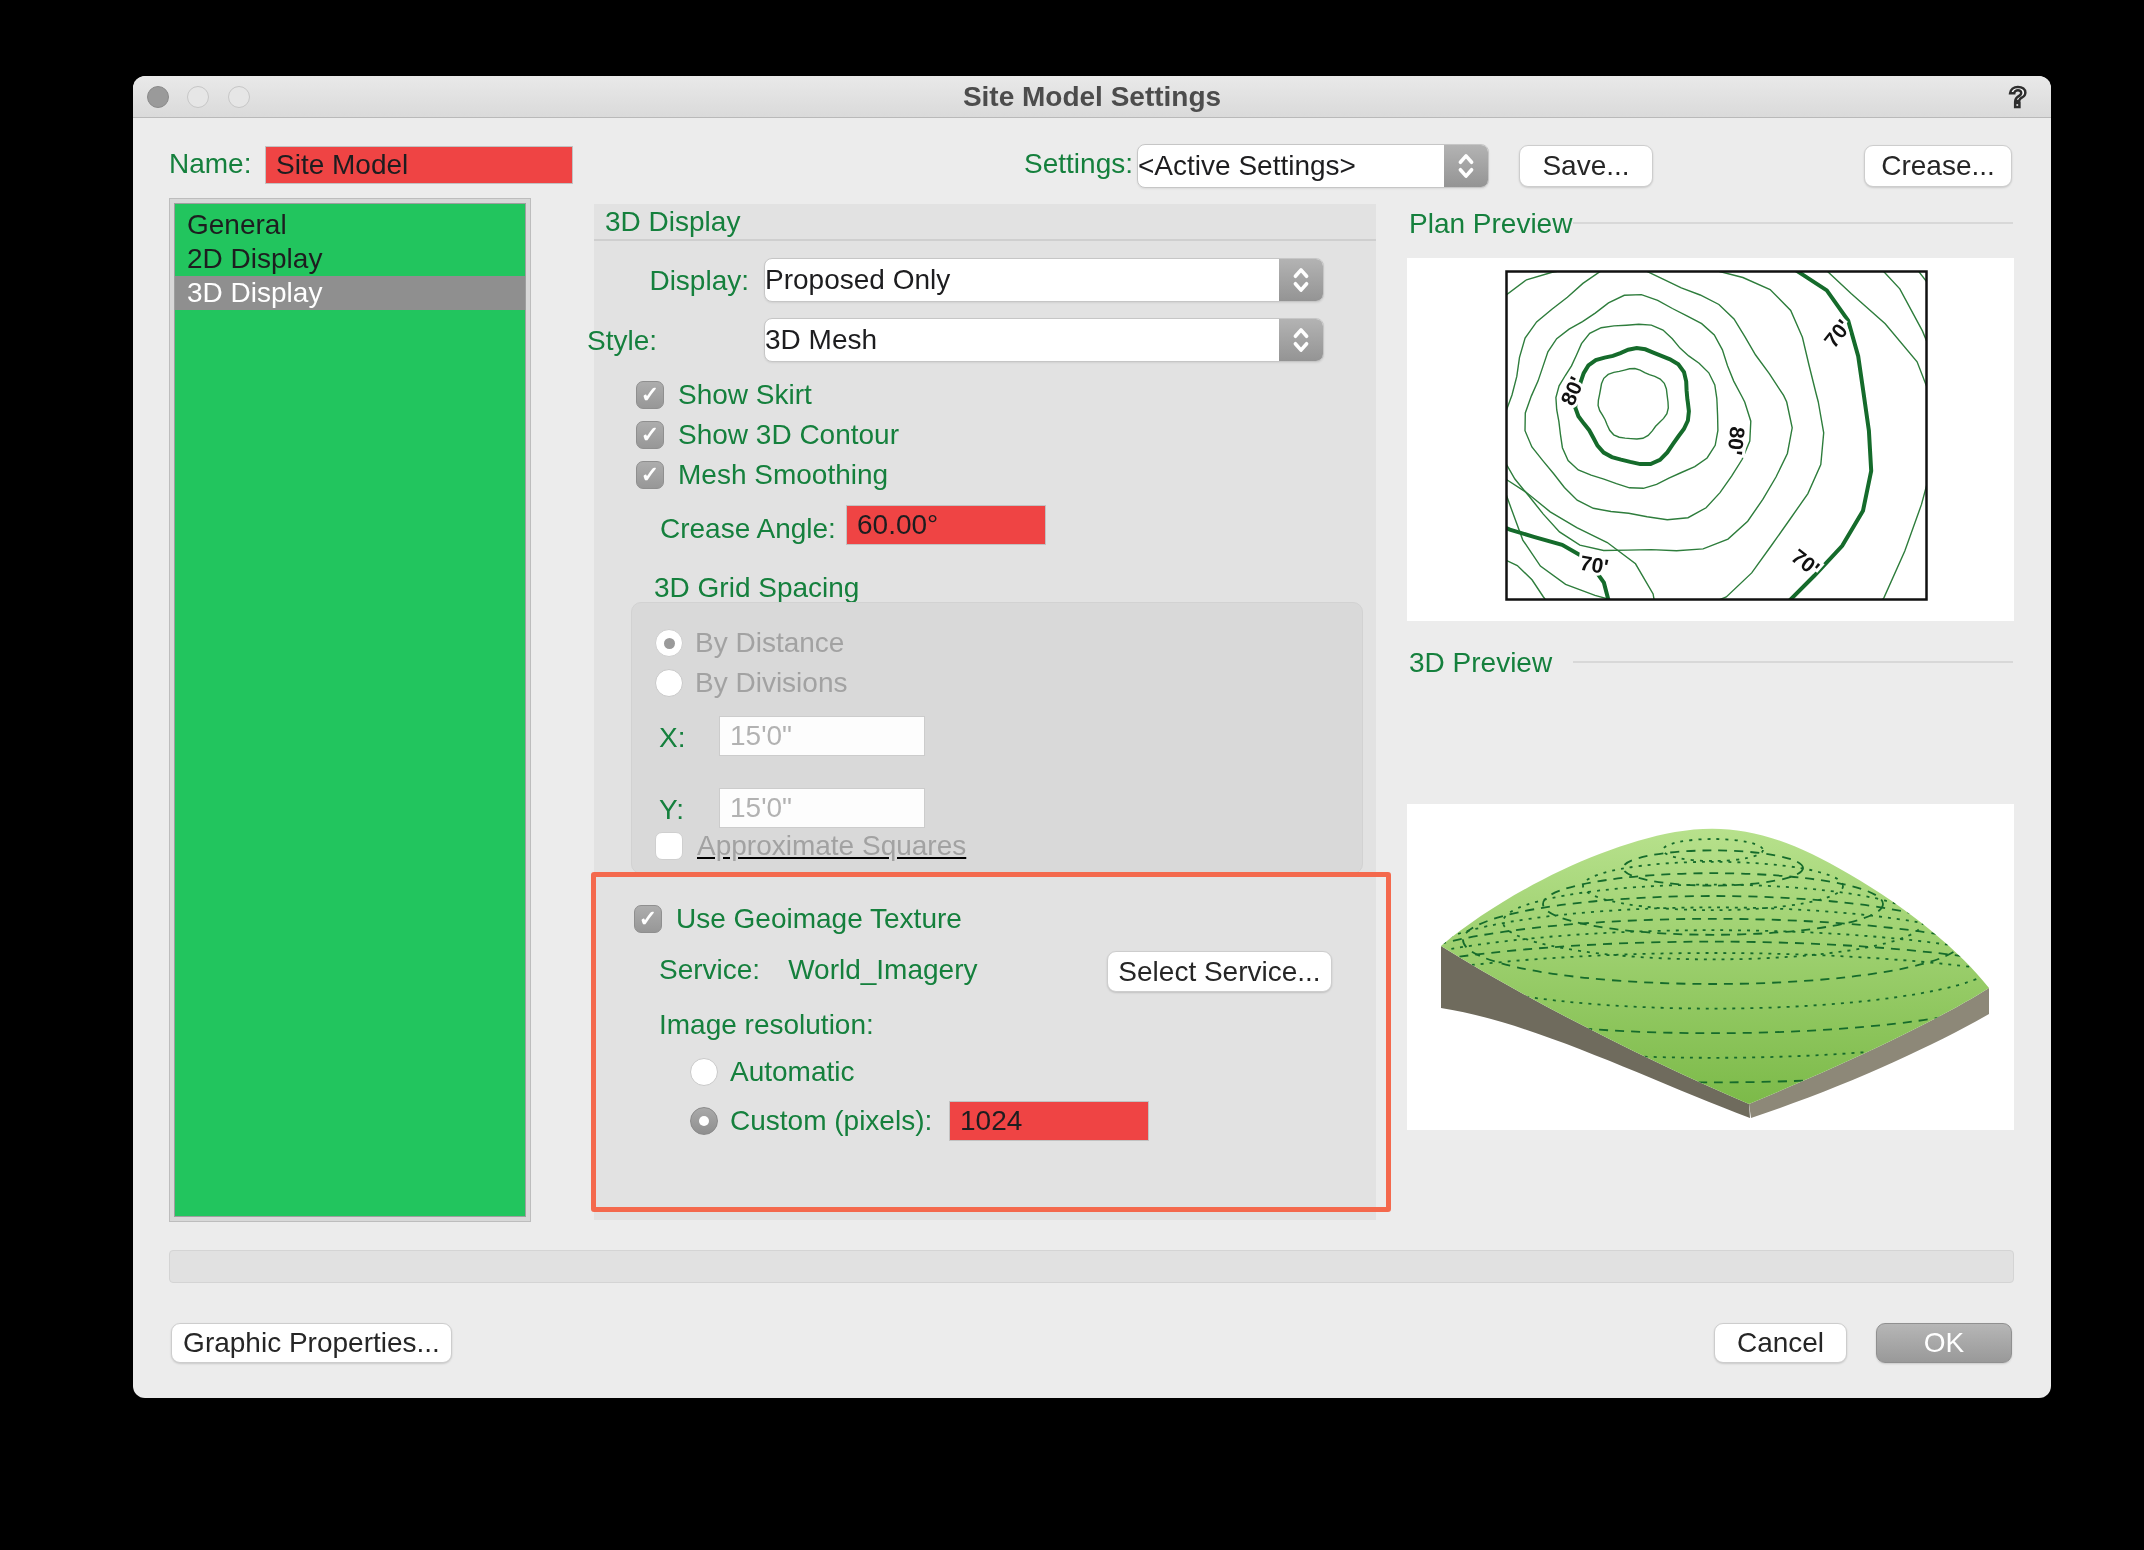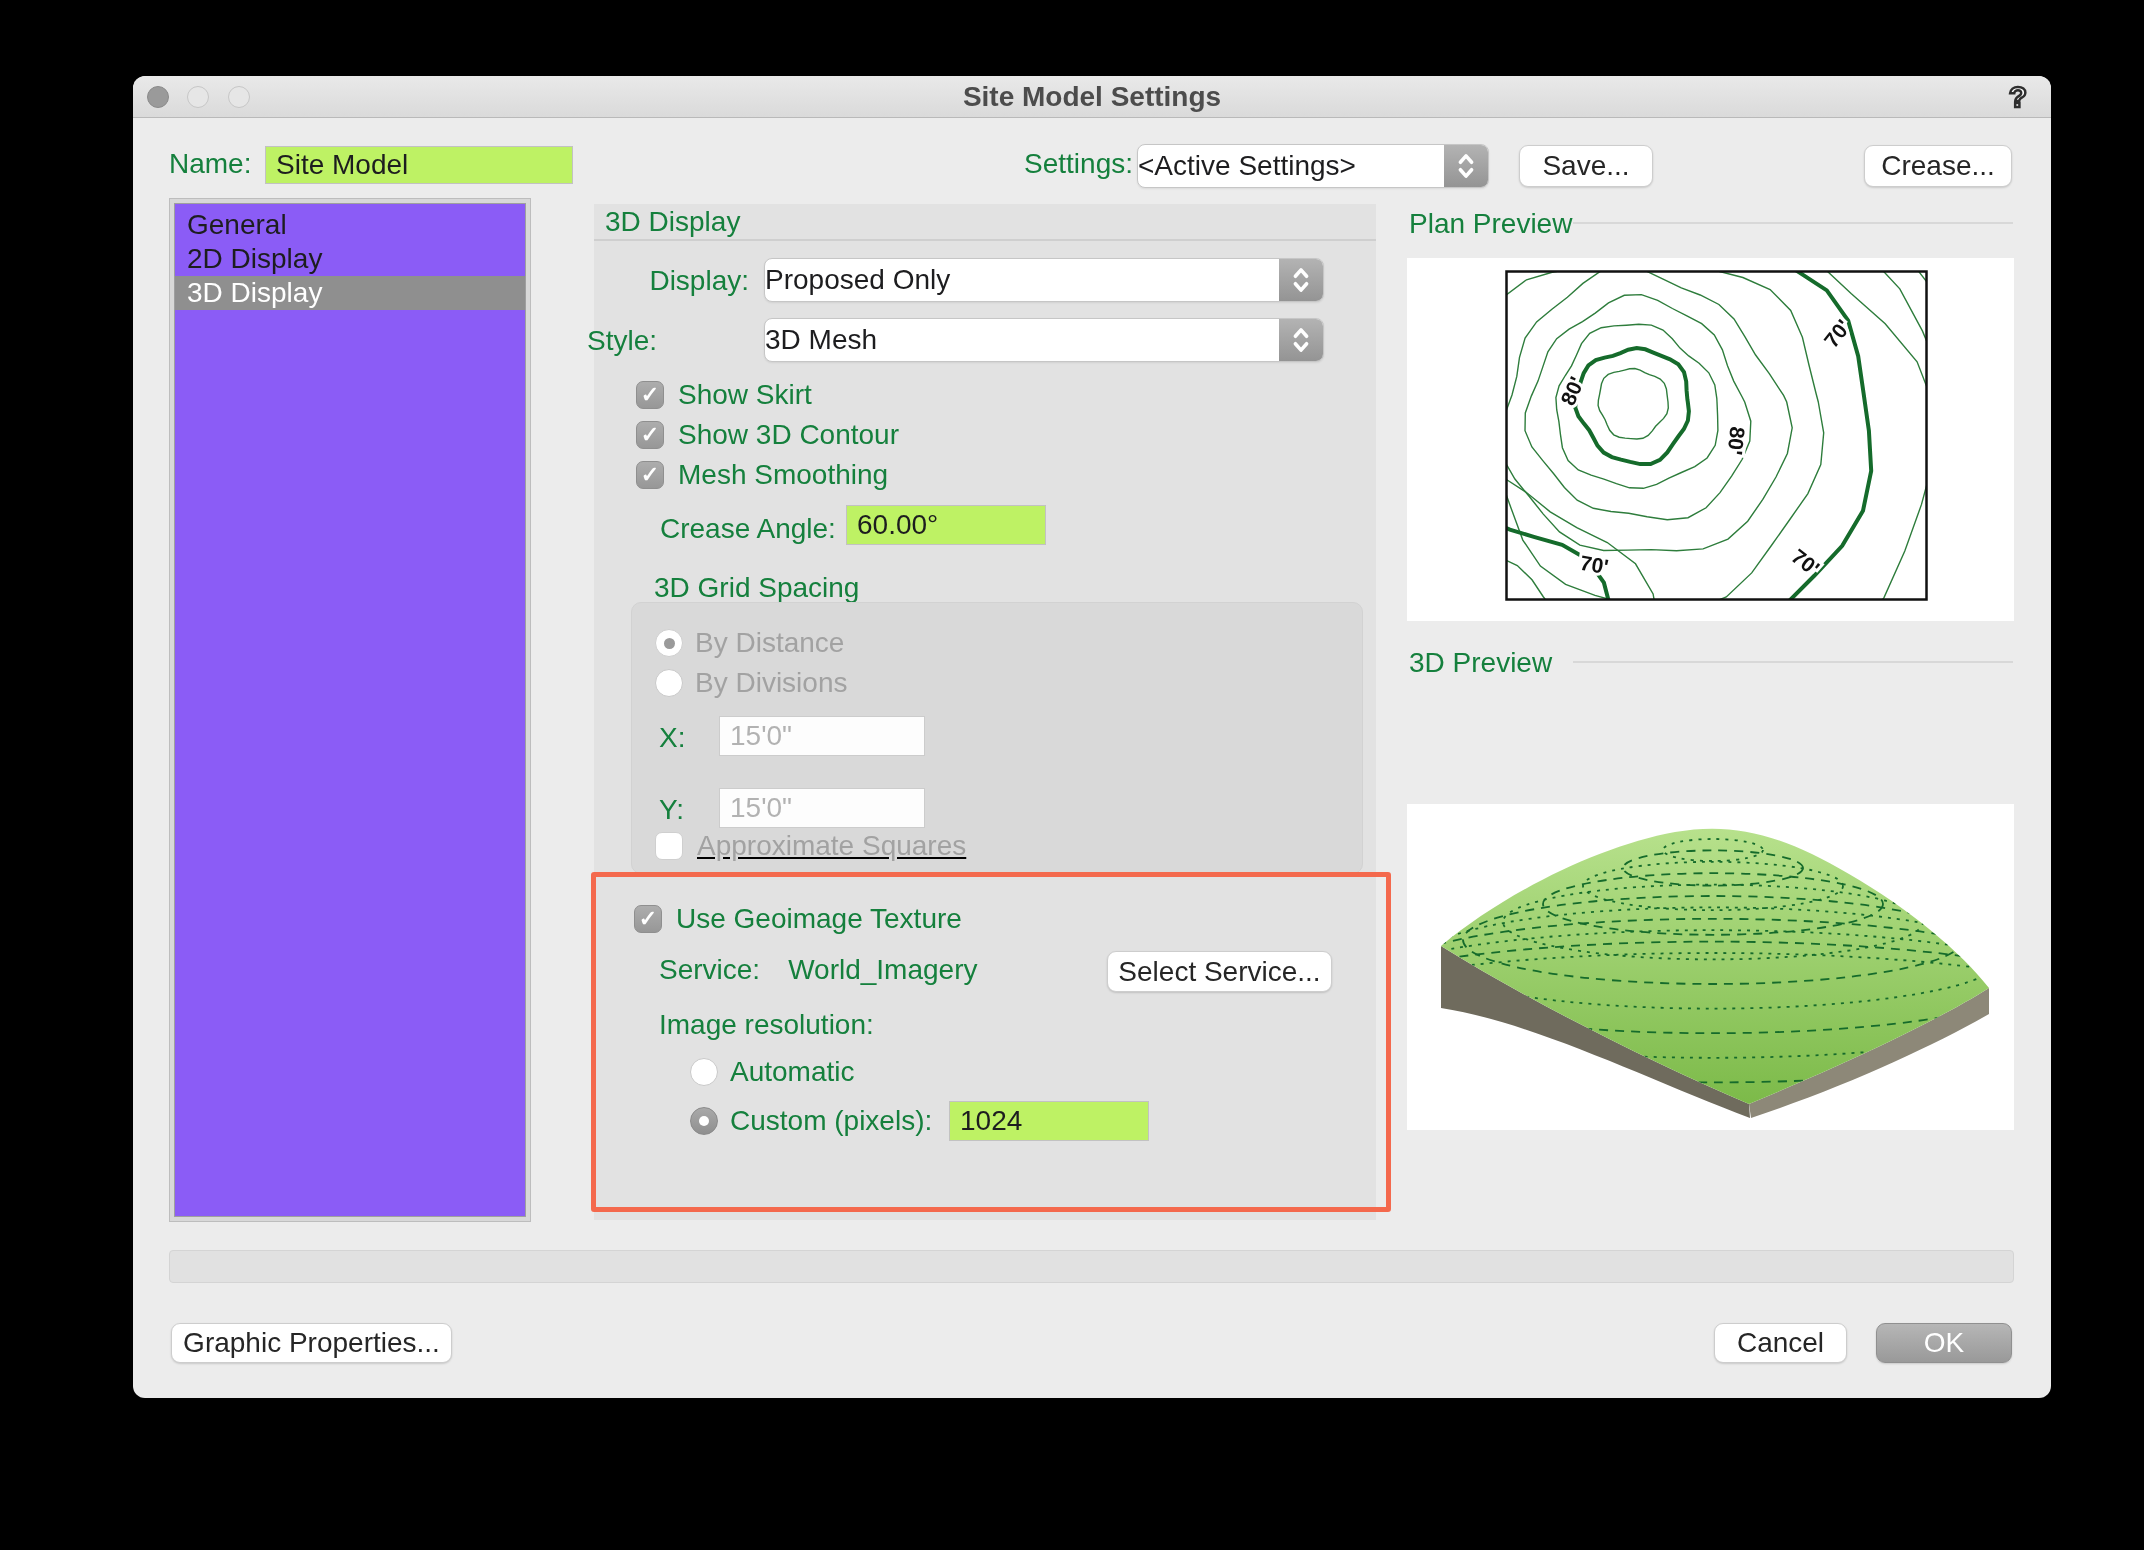--- a/index.html
+++ b/index.html
@@ -23,21 +23,21 @@
     text-align:center; font-size:28px; font-weight:700; color:#4c4c4c; }
   .help { position:absolute; right:24px; top:4px; font-size:30px; font-weight:700;
     color:#fff; -webkit-text-stroke:2.5px #2e2e2e; cursor:default; }
 
   .abs { position:absolute; }
   .lbl { font-size:28px; color:#15803d; }
   .lbl-dis { font-size:28px; color:#a2a2a2; }
   .row { display:flex; align-items:center; }
 
   .field {
-    background:#bef264; border:1px solid #c2c2c2; font-size:28px; color:#1d1d1f;
+    background:#ef4444; border:1px solid #c2c2c2; font-size:28px; color:#1d1d1f;
     padding:0 10px; font-family:"Liberation Sans",sans-serif; outline:none; width:100%; height:100%;
   }
   .field:disabled { color:#b2b2b2; background:#fdfdfd; border-color:#cccccc; }
 
   .dropdown {
     background:#fff; border:1px solid #c6c6c6; border-radius:8px;
     display:flex; align-items:center; height:100%; position:relative;
     box-shadow:0 1px 2px rgba(0,0,0,.08);
   }
   .dropdown .val { flex:1; font-size:28px; color:#1d1d1f; padding:0 0; white-space:nowrap; overflow:hidden; }
@@ -52,21 +52,21 @@
     font-size:28px; color:#262626; font-family:"Liberation Sans",sans-serif;
     box-shadow:0 1px 2px rgba(0,0,0,.15);
     display:flex; align-items:center; justify-content:center; cursor:default;
   }
   .btn-default {
     background:linear-gradient(180deg,#b6b6b6,#999999);
     border:1px solid #909090; color:#fff;
   }
 
   .listbox { background:#d8d8d8; border:1px solid #bdbdbd; padding:4px; }
-  .listbox-inner { background:#8b5cf6; border:1px solid #9f9f9f; width:100%; height:100%; padding-top:4px; }
+  .listbox-inner { background:#22c55e; border:1px solid #9f9f9f; width:100%; height:100%; padding-top:4px; }
   .list-item { height:34px; line-height:34px; font-size:28px; color:#1d1d1f; padding-left:12px; }
   .list-item.sel { background:#8f8f8f; color:#fff; }
 
   .checkbox { width:28px; height:28px; border-radius:7px; flex:0 0 auto;
     background:linear-gradient(180deg,#adadad,#979797); border:1px solid #8f8f8f;
     display:flex; align-items:center; justify-content:center;
     color:#fff; font-size:22px; font-weight:700; }
   .checkbox.off { background:#fff; border:1px solid #cfcfcf; }
   .radio { width:28px; height:28px; border-radius:50%; flex:0 0 auto;
     display:flex; align-items:center; justify-content:center; }

